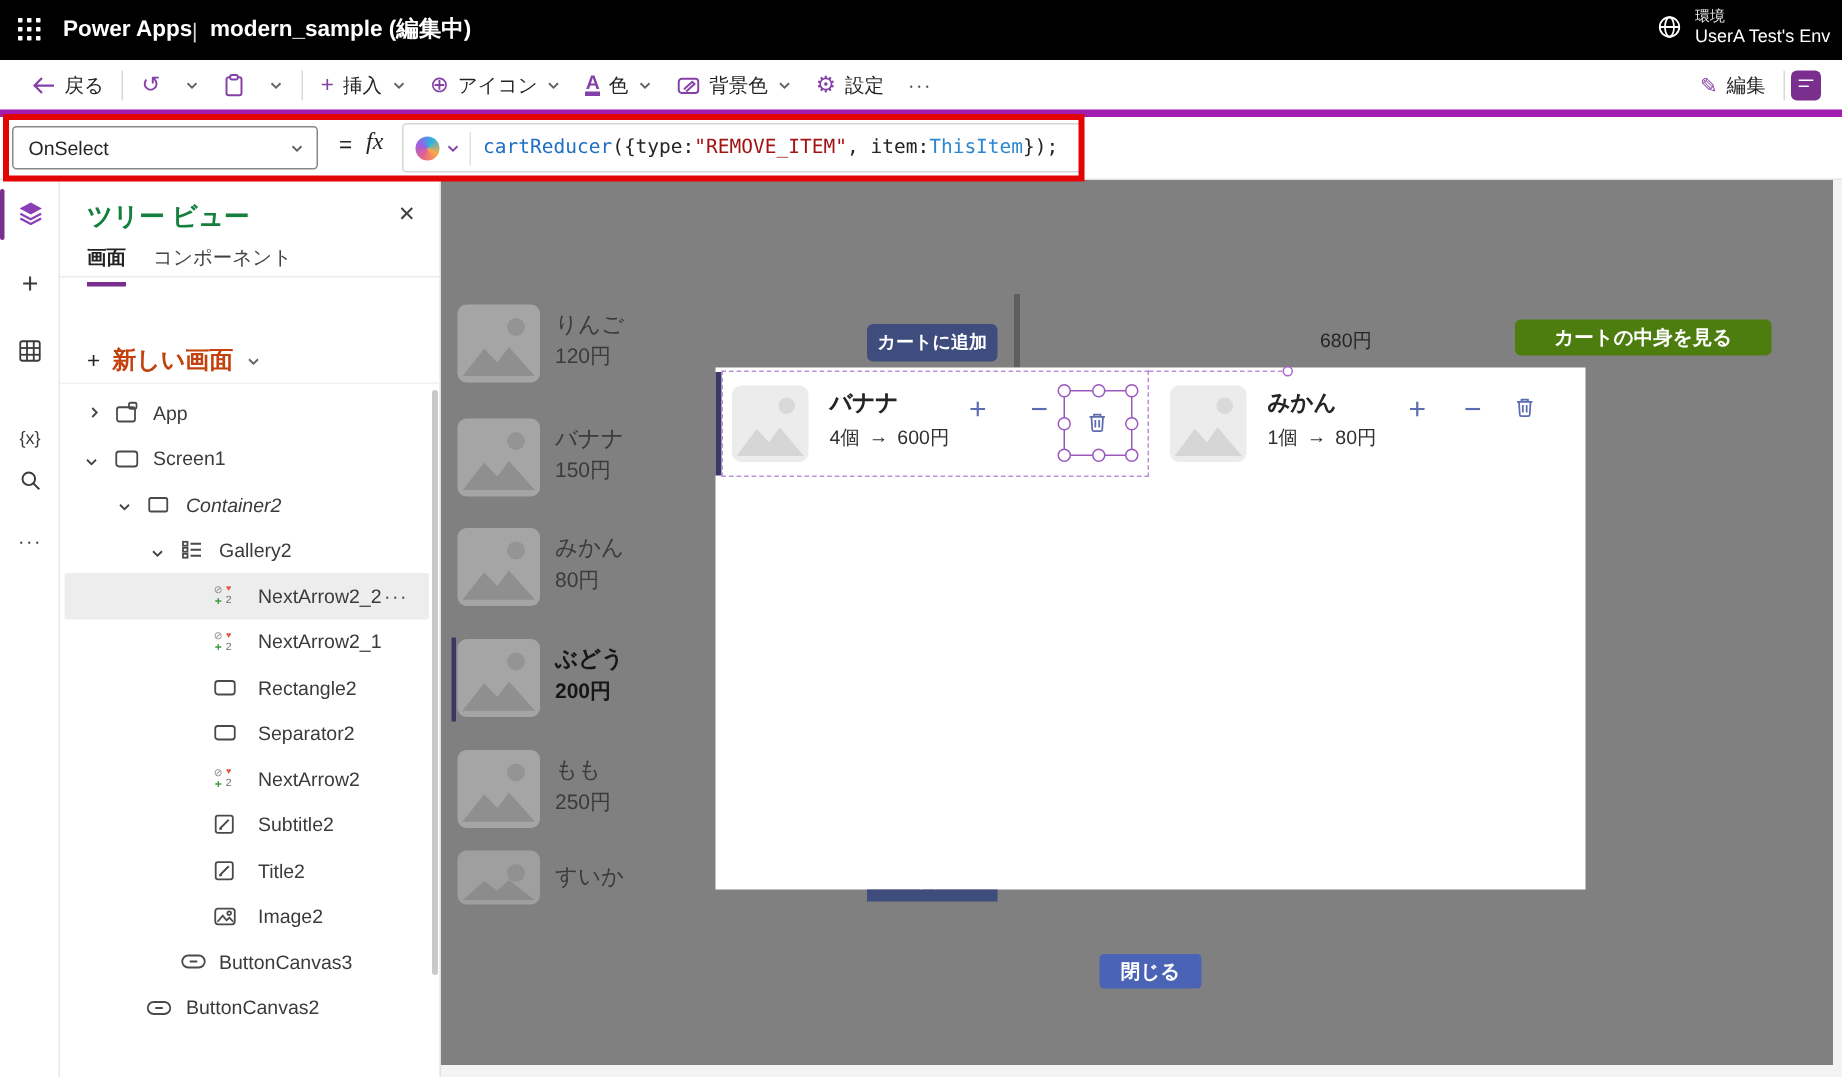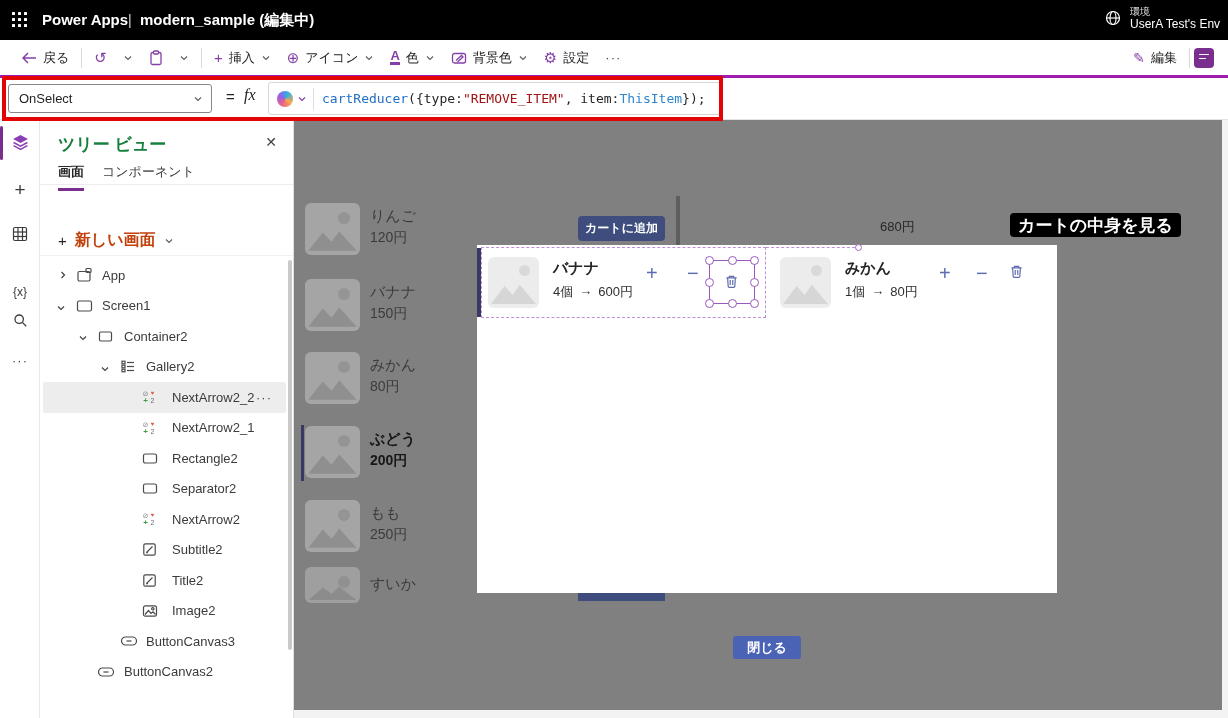--- a/index.html
+++ b/index.html
@@ -14,21 +14,21 @@
   .tb-app { position:absolute; left:42px; top:0; line-height:40px; font-weight:bold; font-size:15px; }
   .tb-pipe { position:absolute; left:128px; top:0; line-height:40px; font-size:14px; color:#d9d9d9; }
   .tb-doc { position:absolute; left:140px; top:0; line-height:40px; font-weight:bold; font-size:15px; }
   .env { position:absolute; left:1104px; top:5px; display:flex; align-items:center; gap:8px; cursor:pointer; }
   .env-icon { width:18px; height:18px; color:#fff; }
   .env-text { display:flex; flex-direction:column; line-height:13px; overflow:hidden; width:100px; }
   .env-label { font-size:10px; color:#e8e8e8; }
   .env-name { font-size:12px; color:#fff; white-space:nowrap; }
 
   
-  .toolbar { position:absolute; left:0; top:40px; width:1228px; height:38px; background:#fff; border-bottom:3px solid #a21caf; display:flex; align-items:center; padding:0 14px; font-size:13px; color:#242424; }
+  .toolbar { position:absolute; left:0; top:40px; width:1228px; height:38px; background:#fff; border-bottom:5px solid #a21caf; display:flex; align-items:center; padding:0 14px; font-size:13px; color:#242424; }
   .titem { display:flex; align-items:center; gap:6px; padding:0 8px; height:28px; border-radius:4px; cursor:pointer; white-space:nowrap; }
   .tdiv { width:1px; height:20px; background:#d9d9d9; margin:0 4px; }
   .picon { color:#8540a8; font-size:15px; line-height:1; }
   .chev { width:10px; height:10px; color:#616161; display:inline-block; }
   .chev svg { display:block; }
   .color-a { color:#8540a8; font-size:13px; font-weight:bold; border-bottom:3px solid #8540a8; line-height:12px; }
   .t-right { margin-left:auto; display:flex; align-items:center; }
   .comment-btn { width:20px; height:20px; background:#7a2f8f; border-radius:4px; position:relative; cursor:pointer; }
   .comment-btn i { position:absolute; left:5px; height:1.5px; background:#fff; border-radius:1px; }
   .comment-btn i.l1 { top:6px; width:10px; }
@@ -98,21 +98,21 @@
   .ph-light .sun { width:11px; height:11px; right:9px; top:8px; background:#d9d9d9; }
   .ph-light .mtn { background:#d6d6d6; }
 
   .prod-img { position:absolute; left:11px; width:55px; height:52px; }
   .prod-name { position:absolute; left:76px; font-size:15px; color:#3b3b3b; }
   .prod-price { position:absolute; left:76px; font-size:14px; color:#3b3b3b; }
   .prod-bold { font-weight:bold; color:#161616; }
   .gal-sel-bar { position:absolute; left:7px; top:305px; width:3px; height:56px; background:#3a3963; }
 
   .btn-navy { position:absolute; background:#3e4d7d; color:#fff; font-weight:bold; font-size:12px; border:none; border-radius:4px; display:flex; align-items:center; justify-content:center; cursor:pointer; font-family:inherit; }
-  .btn-darknavy { position:absolute; background:#000000; color:#fff; font-weight:bold; font-size:17px; border:none; border-radius:4px; display:flex; align-items:center; justify-content:center; cursor:pointer; font-family:Liberation Mono, monospace; }
+  .btn-darknavy { position:absolute; background:#4d7c0f; color:#fff; font-weight:bold; font-size:13px; border:none; border-radius:4px; display:flex; align-items:center; justify-content:center; cursor:pointer; font-family:Liberation Mono, monospace; }
   .btn-blue { position:absolute; background:#4a63b5; color:#fff; font-weight:bold; font-size:13px; border:none; border-radius:3px; display:flex; align-items:center; justify-content:center; cursor:pointer; font-family:inherit; }
   .vsep { position:absolute; left:382px; top:76px; width:4px; height:49px; background:#5e5e5e; }
   .total-price { position:absolute; left:586px; top:98px; font-size:13px; color:#262626; }
 
   .panel { position:absolute; left:183px; top:125px; width:580px; height:348px; background:#fff; z-index:2; }
   .cart-bar { position:absolute; left:0px; top:3px; width:4px; height:69px; background:#3a3963; z-index:3; }
   .cart-dash { position:absolute; left:4px; top:2px; width:285px; height:71px; border:1px dashed #bd8fd6; z-index:3; }
   .cart-dash-ext { position:absolute; left:289px; top:2px; width:94px; height:1px; border-top:1px dashed #bd8fd6; z-index:3; }
   .dash-handle { position:absolute; left:378px; top:-1px; width:7px; height:7px; border:1px solid #a864c8; border-radius:50%; background:#fff; z-index:4; }
   .cart-img { position:absolute; top:12px; width:51px; height:51px; }
@@ -363,21 +363,21 @@
 
       <div class="trow">
         <span class="tchev" style="left:38px;"><svg width="10" height="10" viewBox="0 0 10 10">
               <path d="M2 3.5 L5 6.5 L8 3.5" fill="none" stroke="#424242" stroke-width="1.2"></path>
             </svg></span>
         <span class="ticon" style="left:58px;">
             <svg width="15" height="13" viewBox="0 0 15 13" fill="none" stroke="currentColor" stroke-width="1.2">
               <rect x="1.5" y="2" width="12" height="9" rx="1.2"></rect>
             </svg>
           </span>
-        <span class="tlabel" style="left:84px;">Container2</span>
+        <span class="tlabel" style="left:84px;font-style:italic;">Container2</span>
       </div>
 
       <div class="trow">
         <span class="tchev" style="left:60px;"><svg width="10" height="10" viewBox="0 0 10 10">
               <path d="M2 3.5 L5 6.5 L8 3.5" fill="none" stroke="#424242" stroke-width="1.2"></path>
             </svg></span>
         <span class="ticon" style="left:80px;">
             <svg width="16" height="15" viewBox="0 0 16 15" fill="none" stroke="currentColor" stroke-width="1.2">
               <rect x="2" y="2.2" width="3" height="2.6"></rect>
               <line x1="7" y1="3.5" x2="14" y2="3.5"></line>

